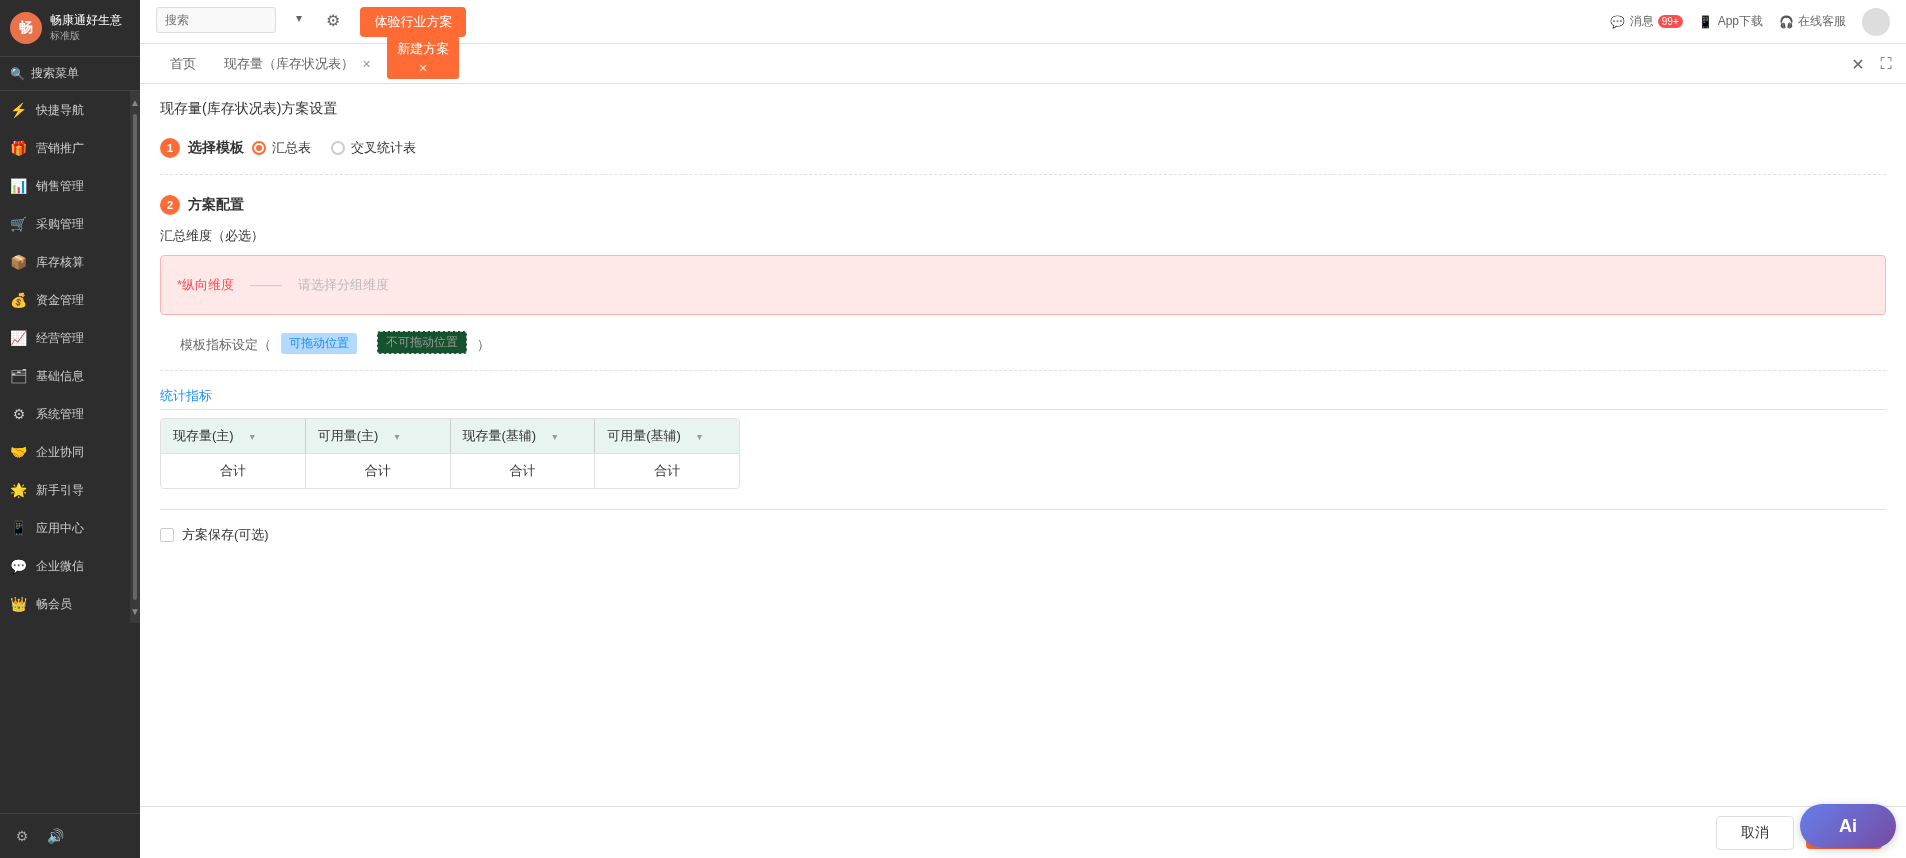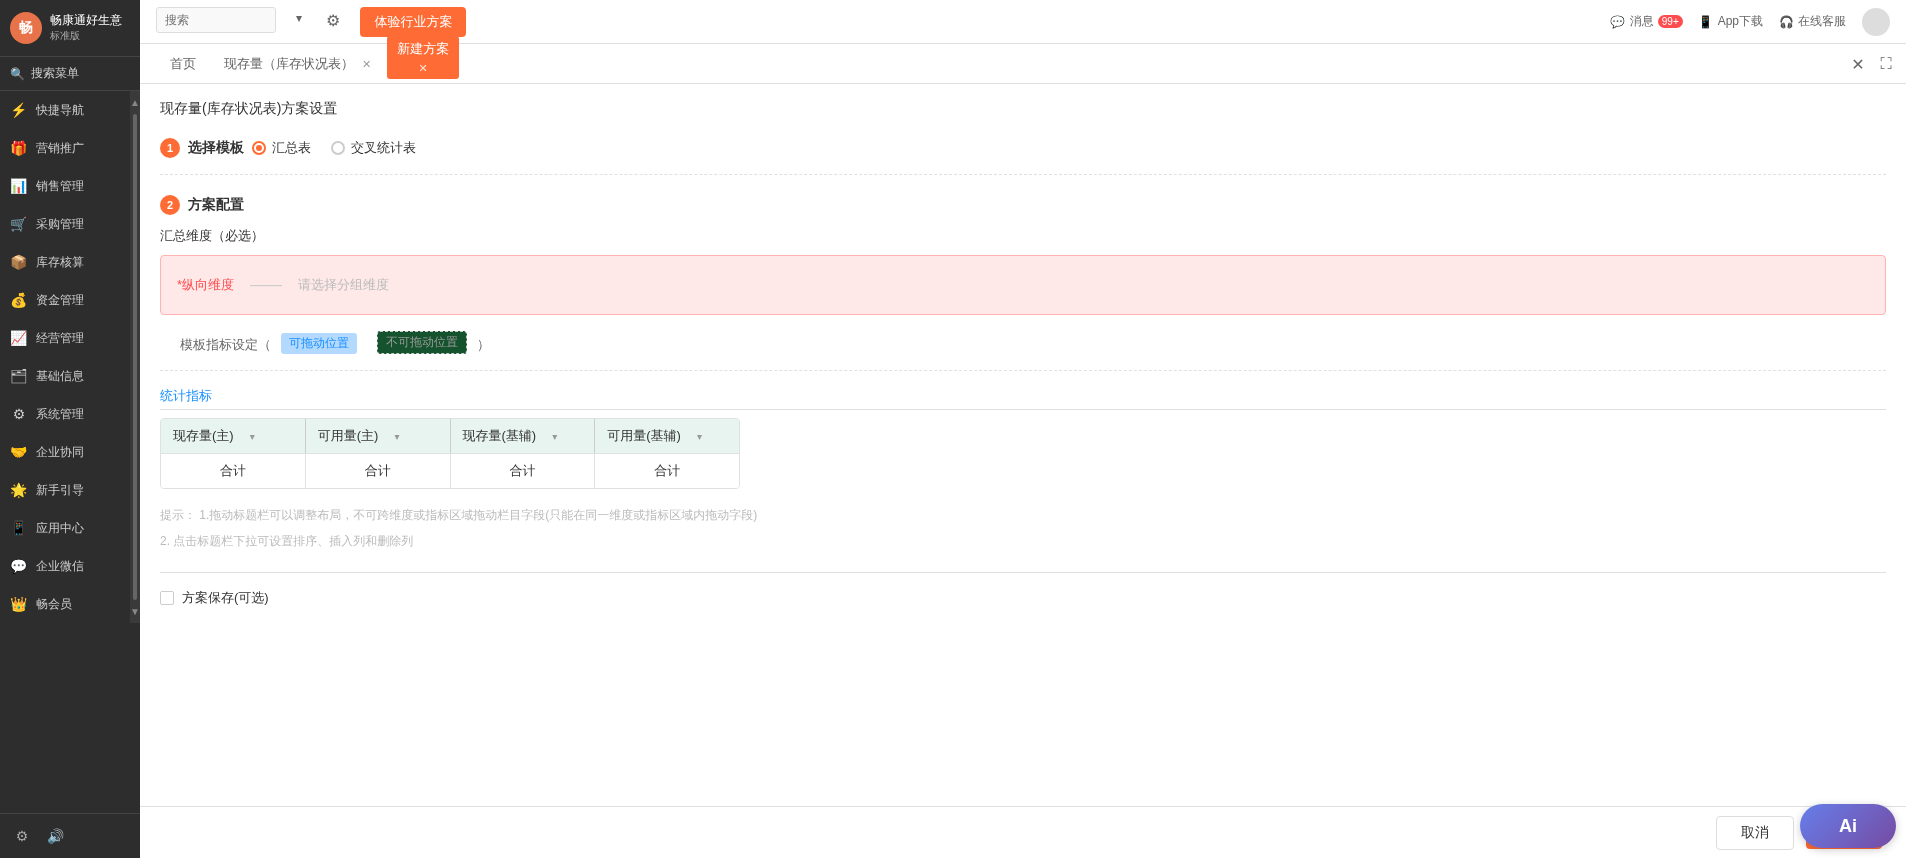--- a/index.html
+++ b/index.html
@@ -724,24 +724,20 @@
           <div class="stats-body">
             <div class="stats-row">
               <div class="stats-cell">合计</div>
               <div class="stats-cell">合计</div>
               <div class="stats-cell">合计</div>
               <div class="stats-cell">合计</div>
             </div>
           </div>
         </div>
 
-        <div class="tips">
-          <div>提示：  <span>1.拖动标题栏可以调整布局，不可跨维度或指标区域拖动栏目字段(只能在同一维度或指标区域内拖动字段)</span></div>
-          <div style="margin-top:4px;"><span>2. 点击标题栏下拉可设置排序、插入列和删除列</span></div>
-        </div>
 
         <div class="save-checkbox-area">
           <div class="checkbox"></div>
           <span class="save-label">方案保存(可选)</span>
         </div>
 
       </div>
     </div>
   </div>
 

